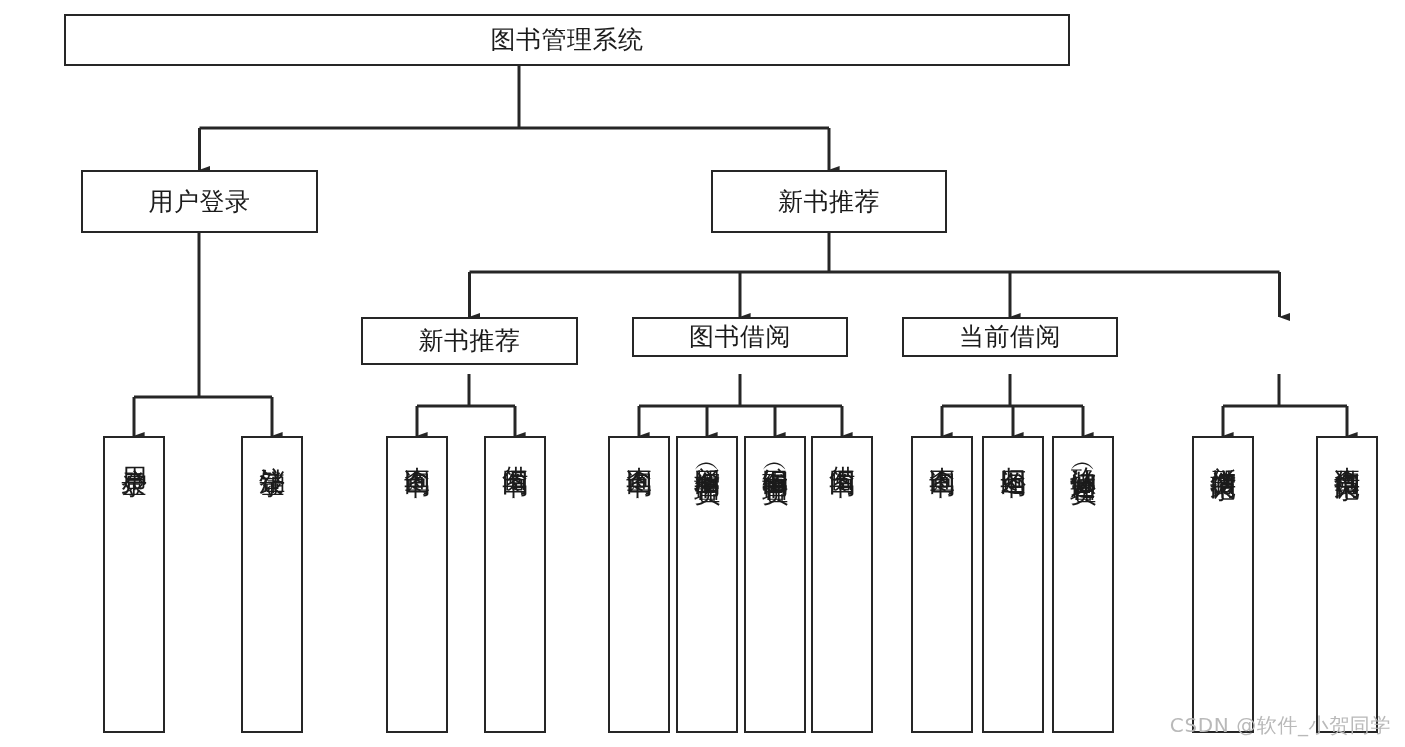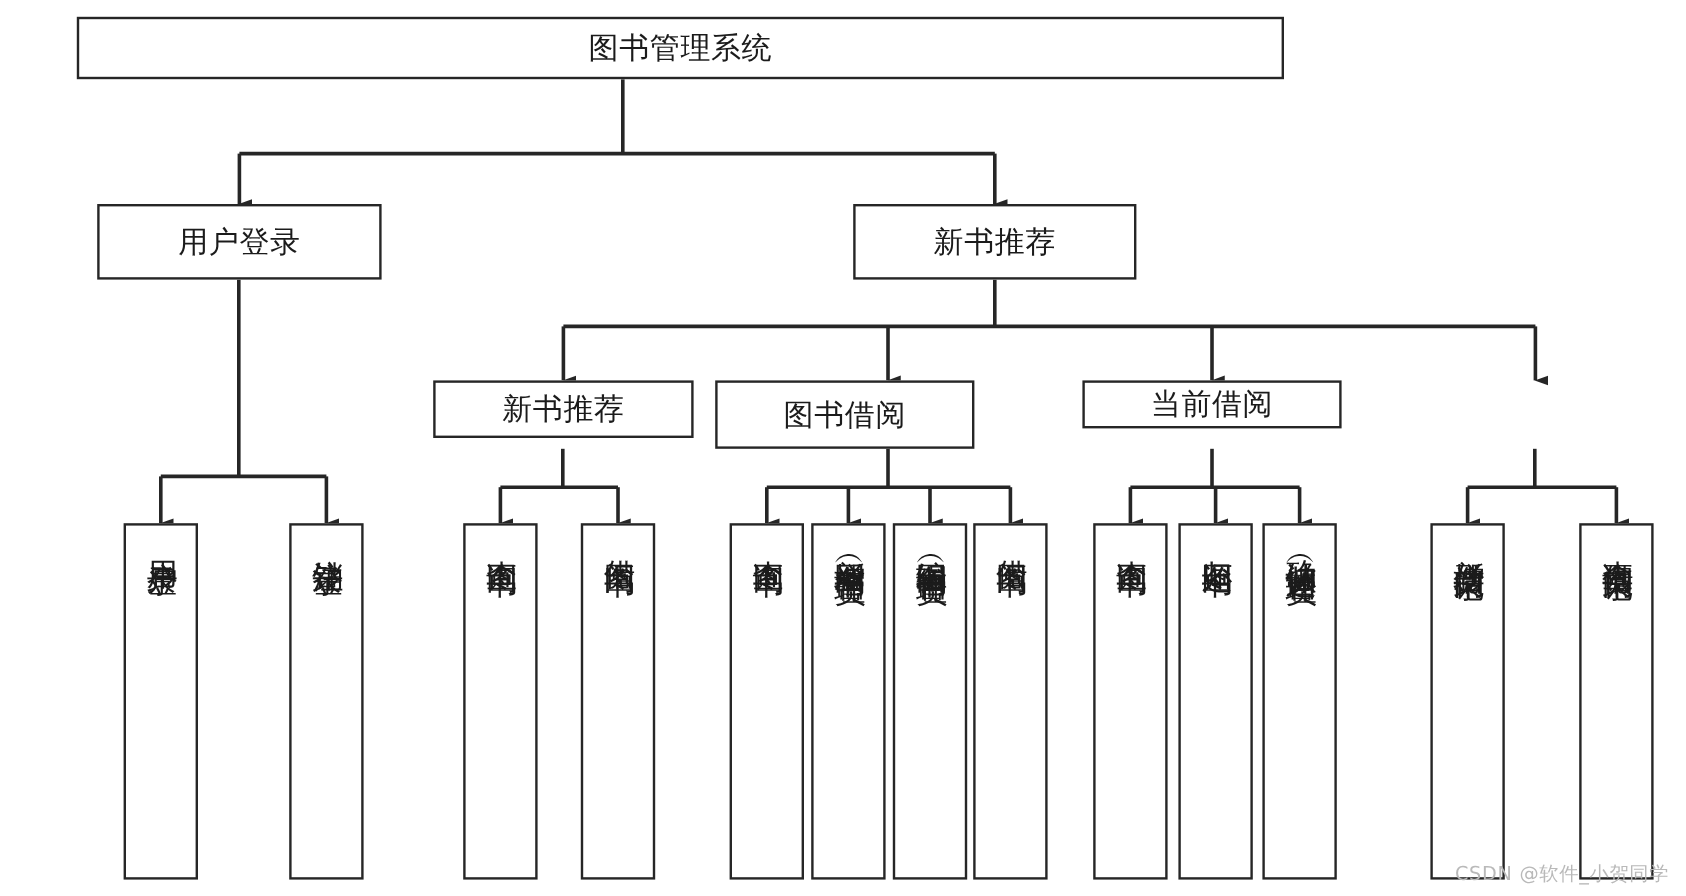--- a/index.html
+++ b/index.html
@@ -57,21 +57,21 @@
     text-orientation: upright;
     font-size: 26px;
     line-height: 1.06;
     letter-spacing: 2px;
     white-space: nowrap;
   }
   .watermark {
     position: absolute;
     right: 14px;
     bottom: 8px;
-    font-size: 16px;
+    font-size: 20px;
     color: #b9b9b9;
     letter-spacing: 0.6px;
     white-space: nowrap;
     user-select: none;
     margin-top: 45px;
   }
 </style>
 </head>
 <body>
 
@@ -127,21 +127,21 @@
   <div class="node node-horizontal" style="left: 81px; top: 170px; width: 237px; height: 63px;">
     <span class="label">用户登录</span>
   </div>
   <div class="node node-horizontal" style="left: 711px; top: 170px; width: 236px; height: 63px;">
     <span class="label">新书推荐</span>
   </div>
 
   <div class="node node-horizontal" style="left: 361px; top: 317px; width: 217px; height: 48px;">
     <span class="label">新书推荐</span>
   </div>
-  <div class="node node-horizontal" style="left: 596px; top: 317px; width: 216px; height: 57px;">
+  <div class="node node-horizontal" style="left: 632px; top: 317px; width: 216px; height: 40px;">
     <span class="label">图书借阅</span>
   </div>
   <div class="node node-horizontal" style="left: 902px; top: 317px; width: 216px; height: 40px;">
     <span class="label">当前借阅</span>
   </div>
 
   <div class="node node-vertical" style="left: 103px; top: 436px; width: 62px; height: 297px;">
     <span class="label">用户登录</span>
   </div>
   <div class="node node-vertical" style="left: 241px; top: 436px; width: 62px; height: 297px;">

